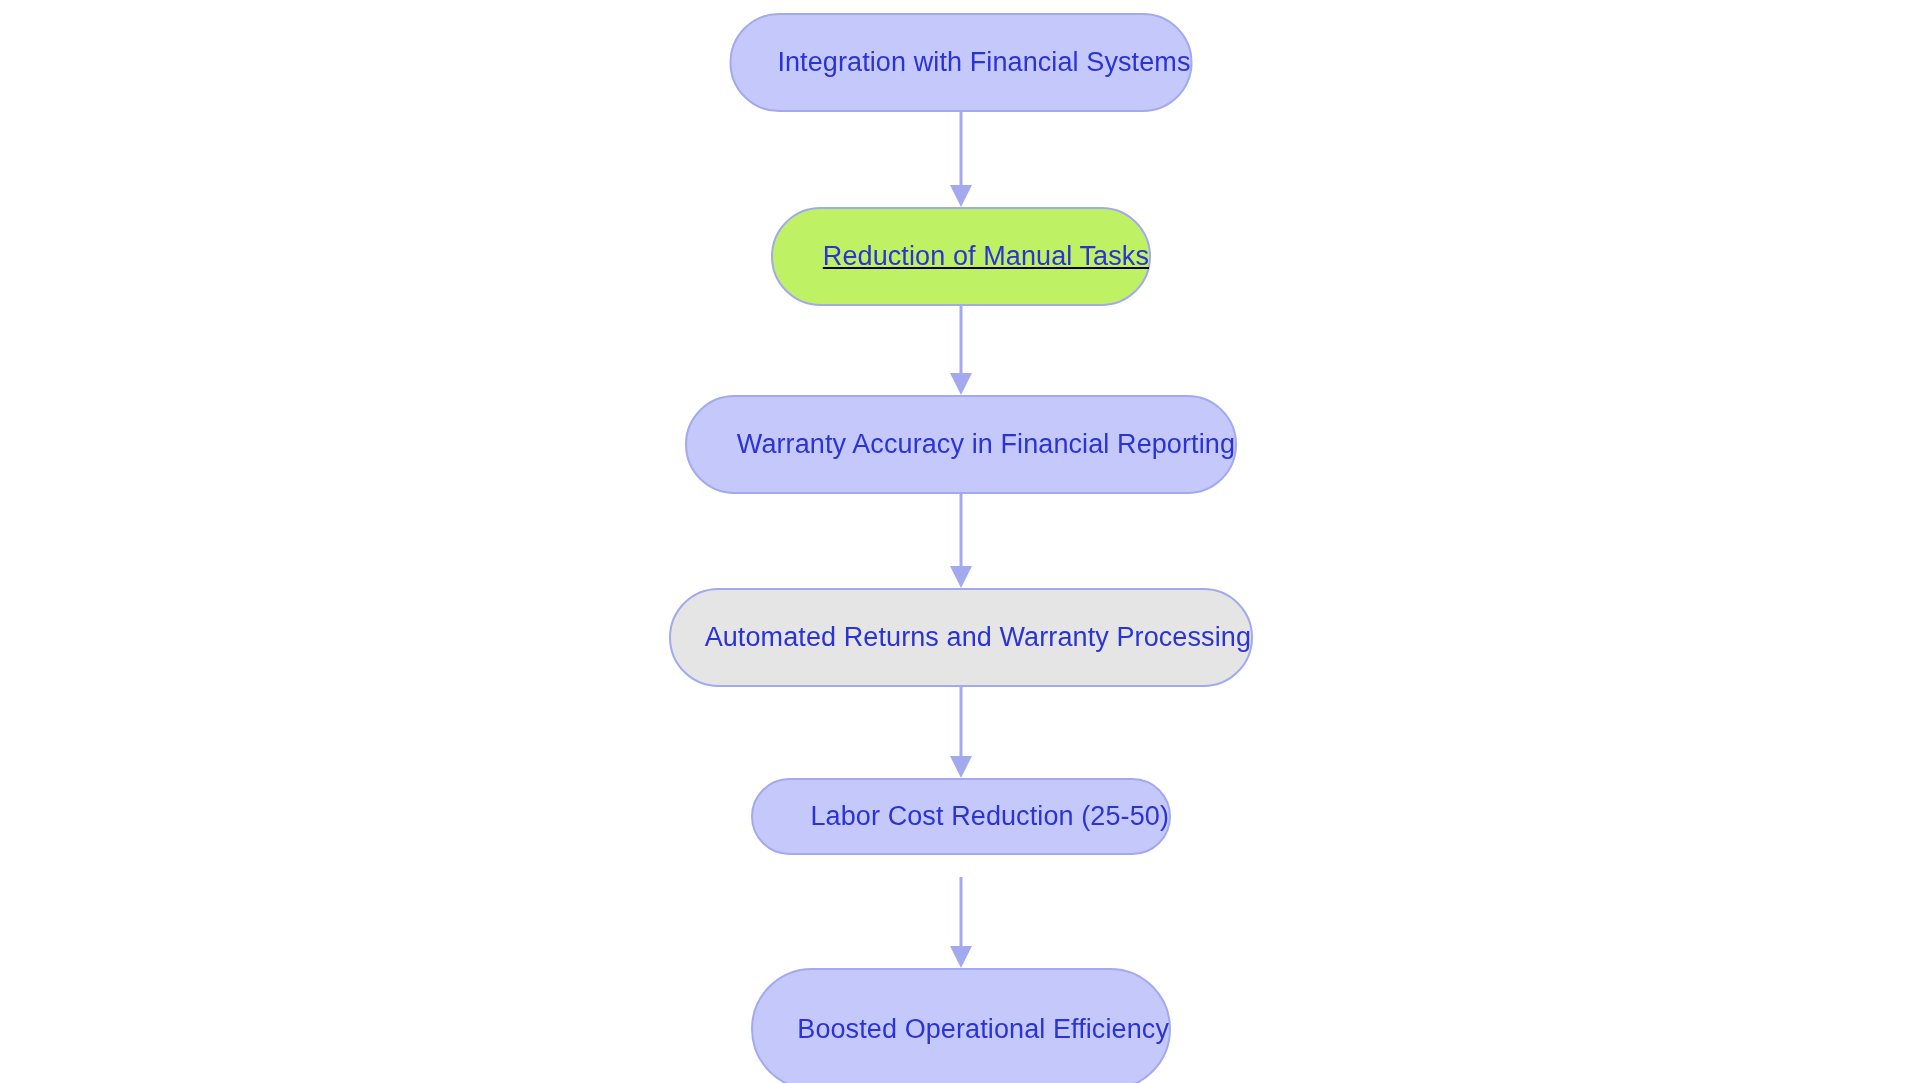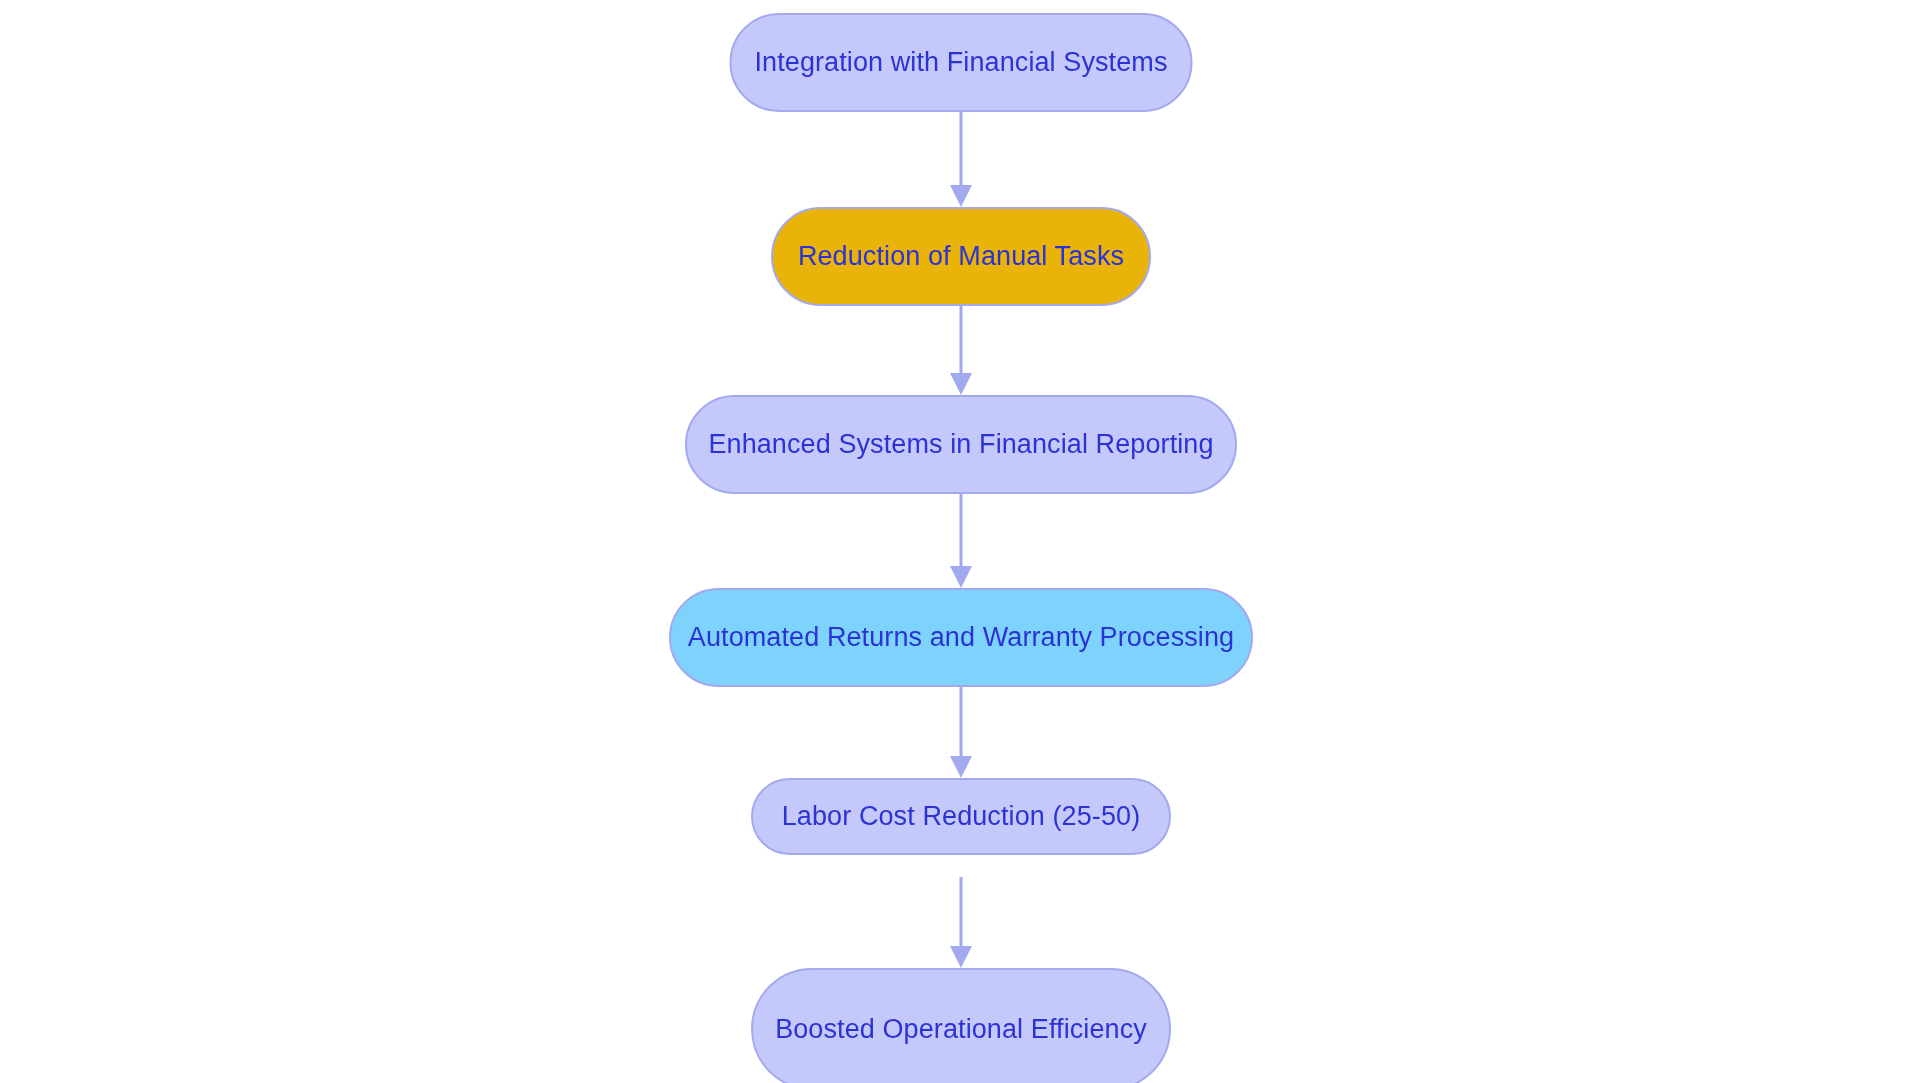--- a/index.html
+++ b/index.html
@@ -26,21 +26,21 @@
     top: 0;
     width: 1920px;
     height: 1083px;
     pointer-events: none;
   }
   .node {
     position: absolute;
     box-sizing: border-box;
     display: flex;
     align-items: center;
-    justify-content: center;
+    justify-content: flex-end;
     background: #c5c8fa;
     border: 2px solid #c2410c;
     border-radius: 999px;
     transform: translateX(-50%);
   }
   .node-label {
     font-family: "Liberation Sans", sans-serif;
     font-size: 27px;
     font-weight: 400;
     color: #2b33d4;
@@ -74,29 +74,29 @@
       <g>
         <line x1="961" y1="877" x2="961" y2="947" stroke="#a3a9ee" stroke-width="3"></line>
         <polygon points="950,946 972,946 961,968" fill="#a3a9ee"></polygon>
       </g>
     </svg>
 
   <div class="node" style="left: 961px; top: 13px; width: 463px; height: 99px; background: rgb(197, 200, 250); border-color: rgb(163, 169, 238);">
     <span class="node-label" style="color: rgb(43, 51, 212);">Integration with Financial Systems</span>
   </div>
 
-  <div class="node" style="left: 961px; top: 207px; width: 380px; height: 99px; background: #eab308; border-color: rgb(163, 169, 238);">
+  <div class="node" style="left: 961px; top: 207px; width: 380px; height: 99px; background: #bef264; border-color: rgb(163, 169, 238); text-decoration: underline;">
     <span class="node-label" style="color: rgb(43, 51, 212);">Reduction of Manual Tasks</span>
   </div>
 
   <div class="node" style="left: 961px; top: 395px; width: 552px; height: 99px; background: rgb(197, 200, 250); border-color: rgb(163, 169, 238);">
-    <span class="node-label" style="color: rgb(43, 51, 212);">Enhanced Systems in Financial Reporting</span>
+    <span class="node-label" style="color: rgb(43, 51, 212);">Warranty Accuracy in Financial Reporting</span>
   </div>
 
-  <div class="node" style="left: 961px; top: 588px; width: 584px; height: 99px; background: #7dd3fc; border-color: rgb(163, 169, 238);">
+  <div class="node" style="left: 961px; top: 588px; width: 584px; height: 99px; background: #e5e5e5; border-color: rgb(163, 169, 238);">
     <span class="node-label" style="color: rgb(43, 51, 212);">Automated Returns and Warranty Processing</span>
   </div>
 
   <div class="node" style="left: 961px; top: 778px; width: 420px; height: 77px; background: rgb(197, 200, 250); border-color: rgb(163, 169, 238);">
     <span class="node-label" style="color: rgb(43, 51, 212);">Labor Cost Reduction (25-50)</span>
   </div>
 
   <div class="node" style="left: 961px; top: 968px; width: 420px; height: 122px; background: rgb(197, 200, 250); border-color: rgb(163, 169, 238);">
     <span class="node-label" style="color: rgb(43, 51, 212);">Boosted Operational Efficiency</span>
   </div>

